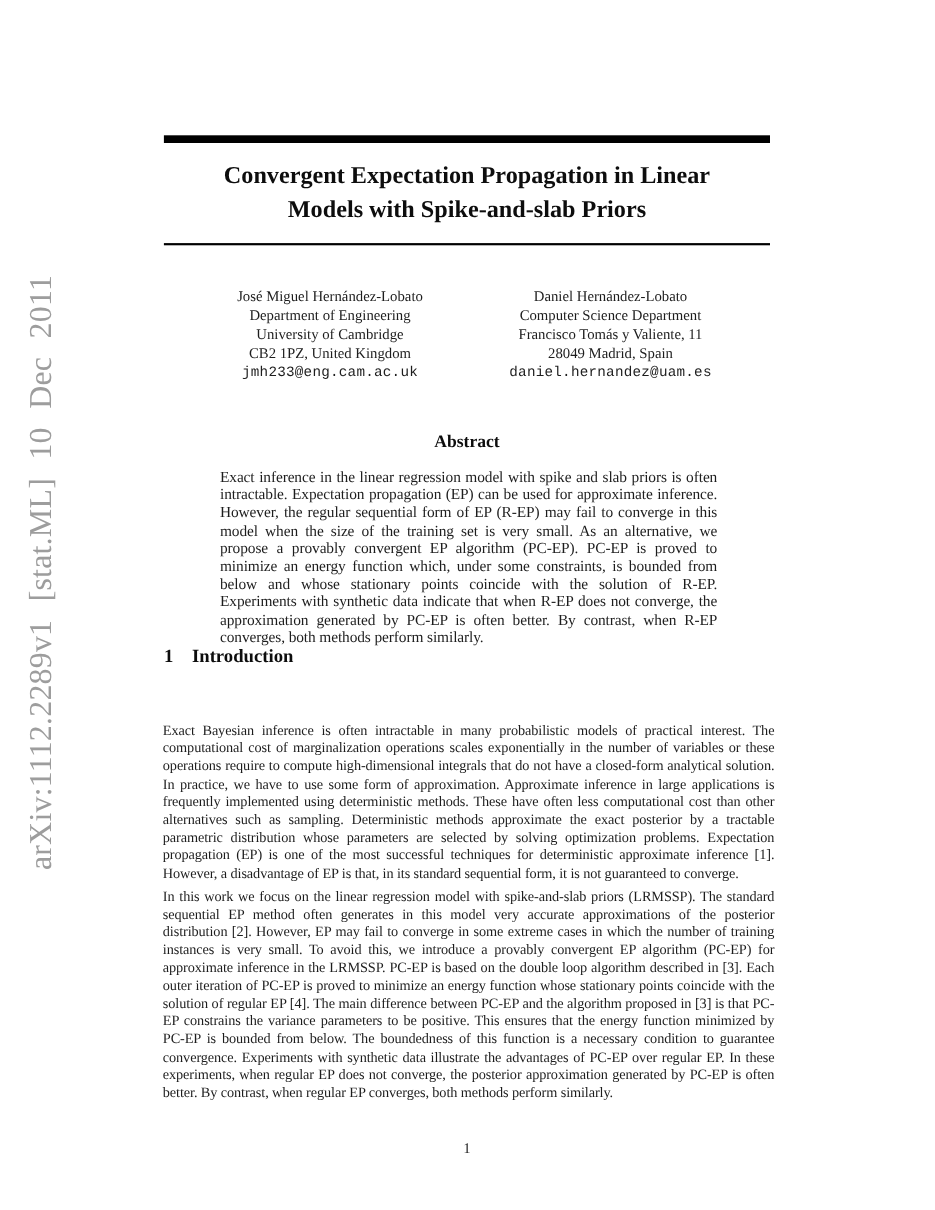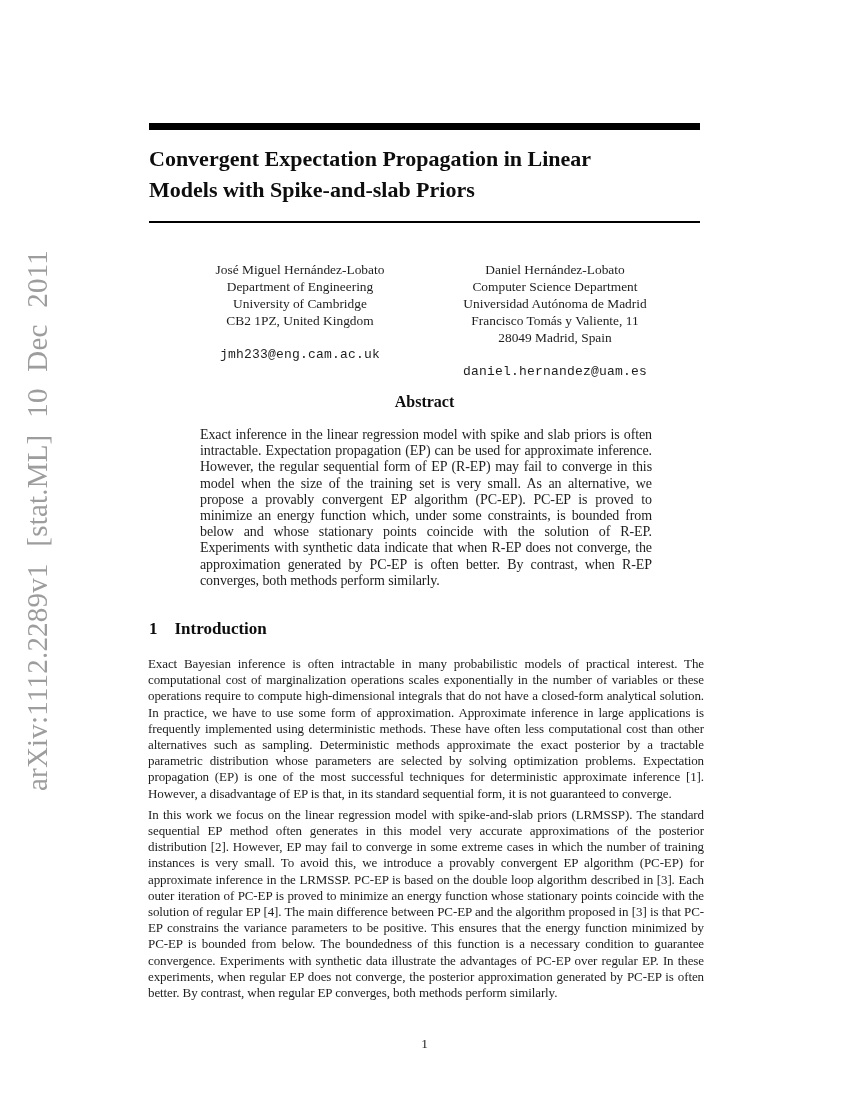--- a/index.html
+++ b/index.html
@@ -35,20 +35,21 @@
   .rule-thin {
     position: absolute;
     left: 149px; top: 221px;
     width: 551px; height: 2px;
     background: #000000;
   }
   .title {
     position: absolute;
     left: 149px; top: 143px;
     width: 551px;
+    text-align: center;
     font-weight: bold;
     font-size: 22px;
     line-height: 31px;
     color: #0d0d0d;
   }
   .title .tl { display: block; }
   .author-block {
     position: absolute;
     top: 261px;
     width: 270px;
@@ -56,21 +57,21 @@
     font-size: 13.4px;
     line-height: 17px;
   }
   .author-1 { left: 165px; }
   .author-2 { left: 420px; }
   .author-name { font-weight: normal; }
   .author-email {
     font-family: "Liberation Mono", "DejaVu Sans Mono", monospace;
     font-size: 13px;
     letter-spacing: 0.2px;
-    margin-top: 17px;
+    margin-top: 1px;
   }
   .abstract-heading {
     position: absolute;
     left: 149px; top: 393px;
     width: 551px;
     text-align: center;
     font-weight: bold;
     font-size: 16px;
     color: #0d0d0d;
   }
@@ -78,21 +79,21 @@
     position: absolute;
     left: 200px; top: 427px;
     width: 452px;
     font-size: 14px;
     line-height: 16.2px;
     text-align: justify;
     letter-spacing: -0.1px;
   }
   .section-heading {
     position: absolute;
-    left: 149px; top: 619px;
+    left: 149px; top: 587px;
     font-weight: bold;
     font-size: 17px;
     color: #0d0d0d;
   }
   .section-heading .sec-num { margin-right: 17px; }
   .body-text {
     position: absolute;
     left: 148px; top: 656px;
     width: 556px;
     font-size: 13px;
@@ -129,21 +130,20 @@
     <div class="author-name">José Miguel Hernández-Lobato</div>
     <div class="author-line">Department of Engineering</div>
     <div class="author-line">University of Cambridge</div>
     <div class="author-line">CB2 1PZ, United Kingdom</div>
     <div class="author-email">jmh233@eng.cam.ac.uk</div>
   </div>
 
   <div class="author-block author-2">
     <div class="author-name">Daniel Hernández-Lobato</div>
     <div class="author-line">Computer Science Department</div>
-    <div class="author-line">Universidad Autónoma de Madrid</div>
     <div class="author-line">Francisco Tomás y Valiente, 11</div>
     <div class="author-line">28049 Madrid, Spain</div>
     <div class="author-email">daniel.hernandez@uam.es</div>
   </div>
 
   <div class="abstract-heading">Abstract</div>
 
   <div class="abstract-body">Exact inference in the linear regression model with spike and slab priors is often intractable. Expectation propagation (EP) can be used for approximate inference. However, the regular sequential form of EP (R-EP) may fail to converge in this model when the size of the training set is very small. As an alternative, we propose a provably convergent EP algorithm (PC-EP). PC-EP is proved to minimize an energy function which, under some constraints, is bounded from below and whose stationary points coincide with the solution of R-EP. Experiments with synthetic data indicate that when R-EP does not converge, the approximation generated by PC-EP is often better. By contrast, when R-EP converges, both methods perform similarly.</div>
 
   <div class="section-heading">

